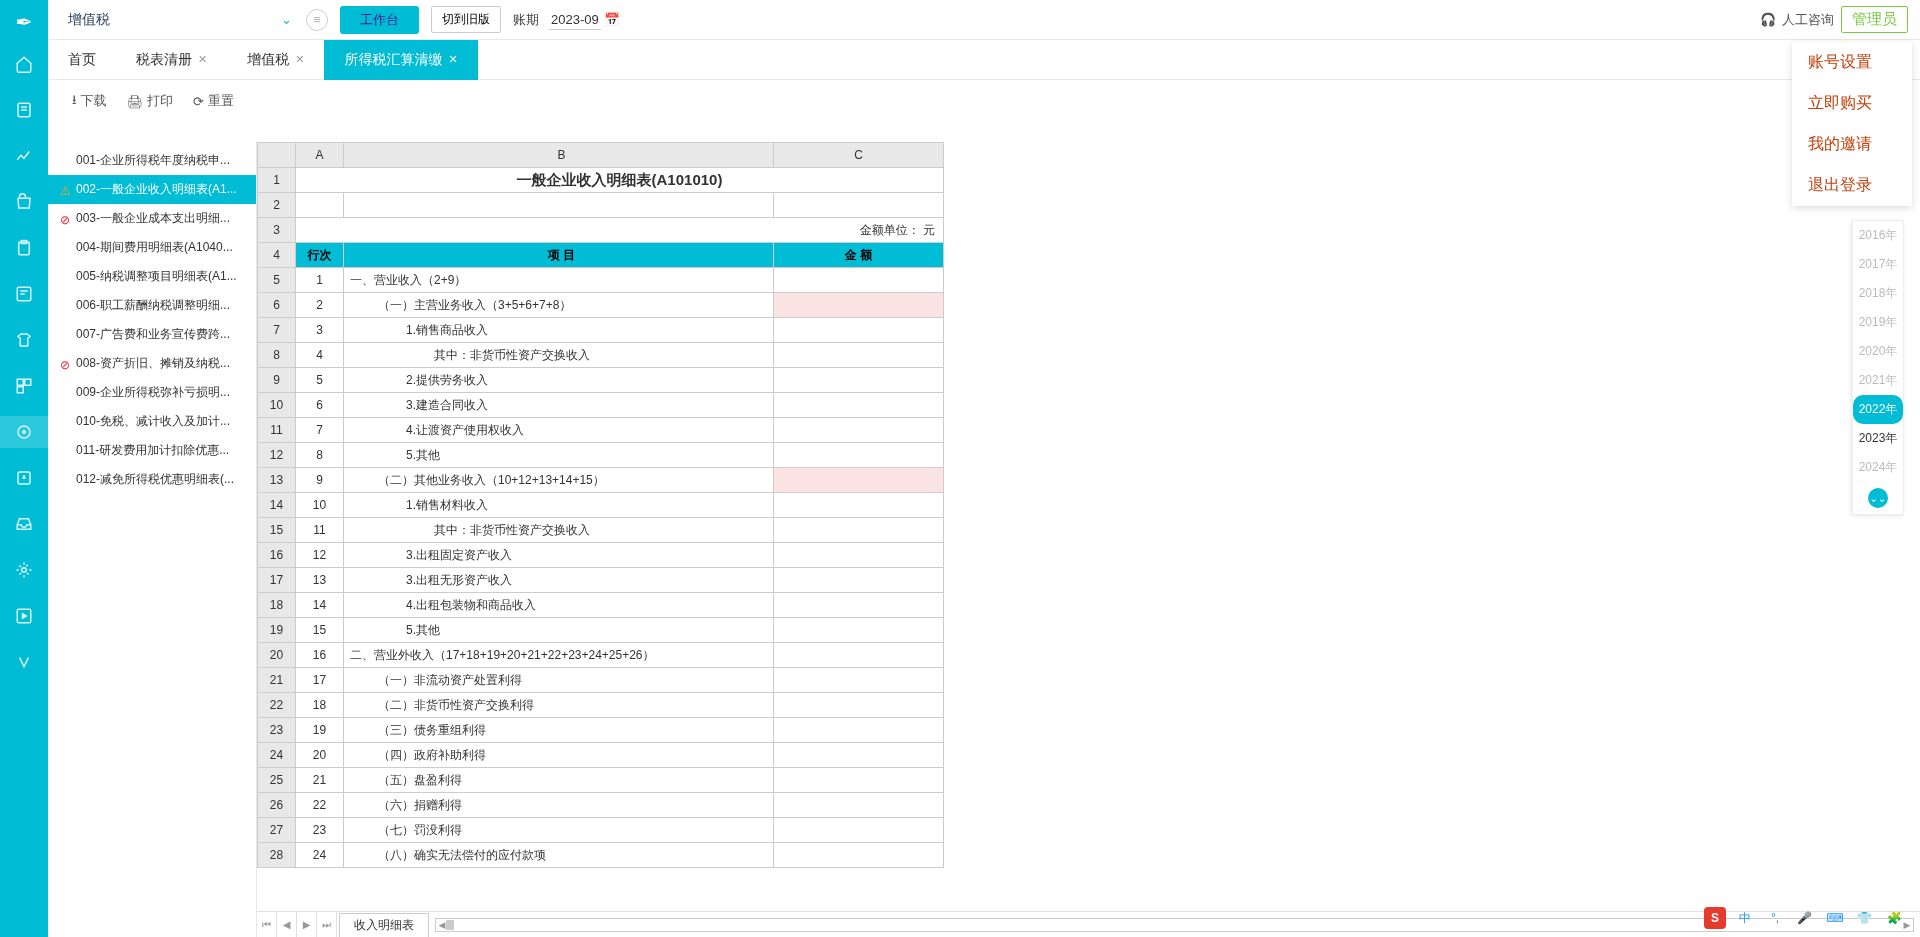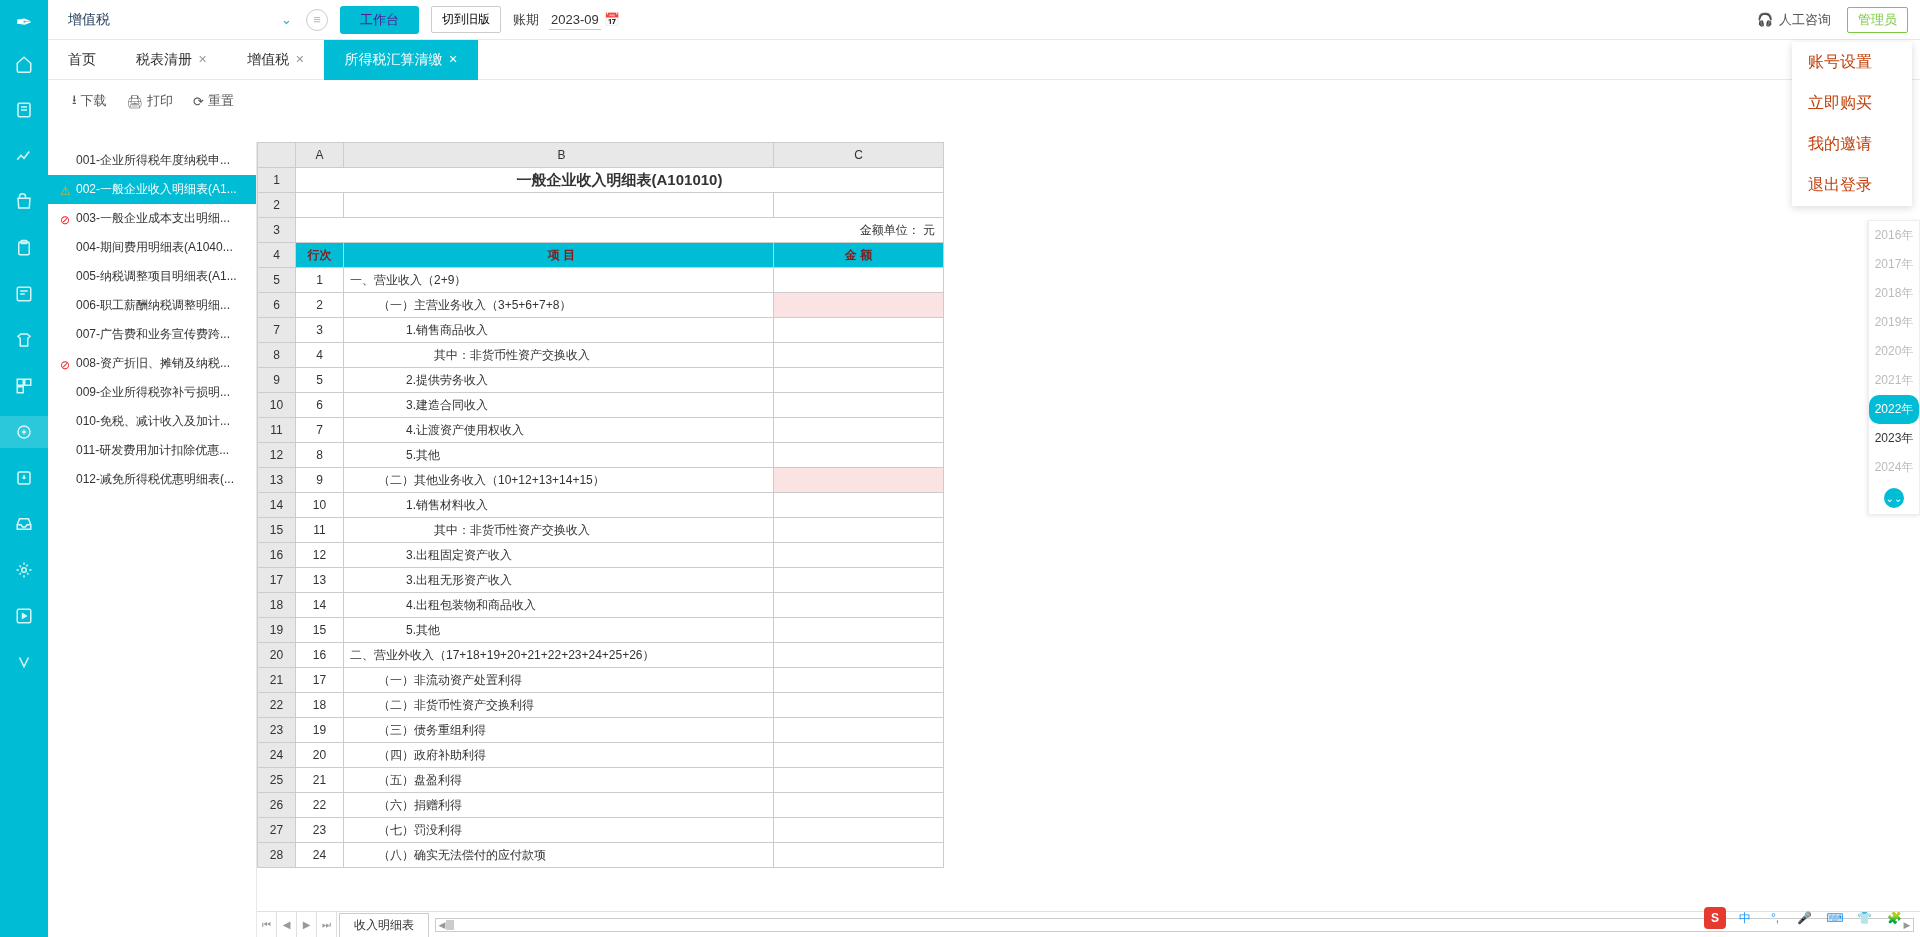--- a/index.html
+++ b/index.html
@@ -23,21 +23,21 @@
 .top-bar .combo-label { font-size: 14px; color: #2a4260; }
 .top-bar .combo-chev { color: #00bcd4; }
 .top-bar .icon-circle { width: 22px; height: 22px; border-radius: 50%; border:1px solid #ccc; display:flex; align-items:center; justify-content:center; color:#bbb; margin:0 6px; }
 .top-bar .workbench-btn { background: #00bcd4; color:#4c1d95; border:none; border-radius:3px; padding:5px 20px; font-size:13px; cursor: pointer; margin:0 6px; }
 .top-bar .btn-outline { border:1px solid #ccc; background:#fff; padding:4px 10px; border-radius:2px; font-size:12px; cursor:pointer; margin:0 6px; }
 .top-bar .period-label { margin-left: 6px; color:#444; }
 .top-bar .period-val { margin-left: 10px; color:#333; border-bottom:1px solid #ccc; padding:2px 2px; }
 .top-bar .cal-icon { color:#00bcd4; margin-left:4px; cursor:pointer; }
 .top-bar .spacer { flex:1; }
 .top-bar .consult { display:flex; align-items:center; gap:5px; color:#555; cursor:pointer; font-size:13px; }
-.top-bar .admin-btn { border:1px solid #7ac943; color:#7ac943; padding:3px 10px; border-radius:2px; margin-left:16px; cursor:pointer; font-size:13px; }
+.top-bar .admin-btn { border:1px solid #7ac943; color:#7ac943; padding:3px 10px; border-radius:2px; margin-left:7px; cursor:pointer; font-size:15px; }
 
 
 .user-menu { position:absolute; right:8px; top:42px; width:120px; background:#fff; box-shadow:0 2px 8px rgba(0,0,0,0.15); z-index:50; }
 .user-menu .menu-item { padding:10px 16px; font-size:16px; color:#c2410c; cursor:pointer; }
 
 
 .tabs { height: 40px; border-bottom: 1px solid #e8e8e8; display:flex; align-items:center; }
 .tabs .tab { padding: 0 20px; height:40px; display:flex; align-items:center; gap:6px; color:#333; cursor:pointer; font-size:14px; }
 .tabs .tab.active { background:#00bcd4; color:#fff; }
 .tabs .close-x { font-size:11px; color:#999; }
@@ -69,33 +69,33 @@
 .sheet .corner { background:#e8e8e8; width:38px; }
 .sheet .col-hdr { background:#e8e8e8; text-align:center; font-weight:normal; }
 .sheet .row-hdr { background:#e8e8e8; text-align:center; width:38px; font-weight:normal; }
 .sheet .cA { width:48px; text-align:center; }
 .sheet .cB { width:430px; padding-left:6px; }
 .sheet .cC { width:170px; }
 .sheet td.cC { background:#fff; }
 .sheet td.cC.pink { background:#fbe3e4; }
 .sheet .title-row td { border:1px solid #ccc; text-align:center; font-size:15px; font-weight:bold; }
 .sheet .unit-row td { text-align:right; padding-right:8px; }
-.sheet .teal-hdr td { background:#00bcd4; color:#7f1d1d; text-align:center; font-weight:bold; }
+.sheet .teal-hdr td { background:#00bcd4; color:#000000; text-align:center; font-weight:bold; }
 
 
 .sheet-tabs { height:26px; border-top:1px solid #e0e0e0; display:flex; align-items:center; }
 .sheet-tabs .nav-arrows { display:flex; }
 .sheet-tabs .arr { width:20px; height:26px; display:flex; align-items:center; justify-content:center; border-right:1px solid #e0e0e0; color:#999; cursor:pointer; font-size:10px; }
 .sheet-tabs .stab { padding: 3px 14px; border:1px solid #ccc; border-bottom:none; background:#fff; margin-left:2px; font-size:12px; cursor:pointer; }
 .sheet-tabs .hscroll { flex:1; height:14px; border:1px solid #ccc; margin:0 6px; position:relative; display:flex; align-items:center; }
 .sheet-tabs .hscroll .thumb { position:absolute; left:10px; width:8px; height:10px; background:#ccc; }
 .sheet-tabs .hscroll .ar { width:12px; text-align:center; color:#999; font-size:9px; }
 
 
-.right-years { position:absolute; right:0; top:220px; width:52px; background:#fff; box-shadow:-1px 1px 4px rgba(0,0,0,0.1); border:1px solid #eee; display:flex; flex-direction:column; align-items:center; }
+.right-years { position:absolute; right:16px; top:220px; width:52px; background:#fff; box-shadow:-1px 1px 4px rgba(0,0,0,0.1); border:1px solid #eee; display:flex; flex-direction:column; align-items:center; }
 .right-years .yr { width:100%; text-align:center; padding:6px 0; font-size:12px; color:#bbb; cursor:pointer; }
 .right-years .yr.cur { background:#00bcd4; color:#fff; border-radius:10px; }
 .right-years .yr.now { color:#333; }
 .right-years .more { width:20px; height:20px; background:#00bcd4; color:#fff; border-radius:50%; display:flex; align-items:center; justify-content:center; margin:6px 0; font-size:10px; cursor:pointer; }
 
 
 .ime-bar { position:fixed; right:14px; bottom:8px; display:flex; gap:8px; align-items:center; }
 .ime-bar .ime-icon { width:22px; height:22px; border-radius:4px; display:flex; align-items:center; justify-content:center; font-size:12px; }
 .ime-s { background:#e63a2e; color:#fff; font-weight:bold; }
 .ime-blue { color:#2196f3; }

